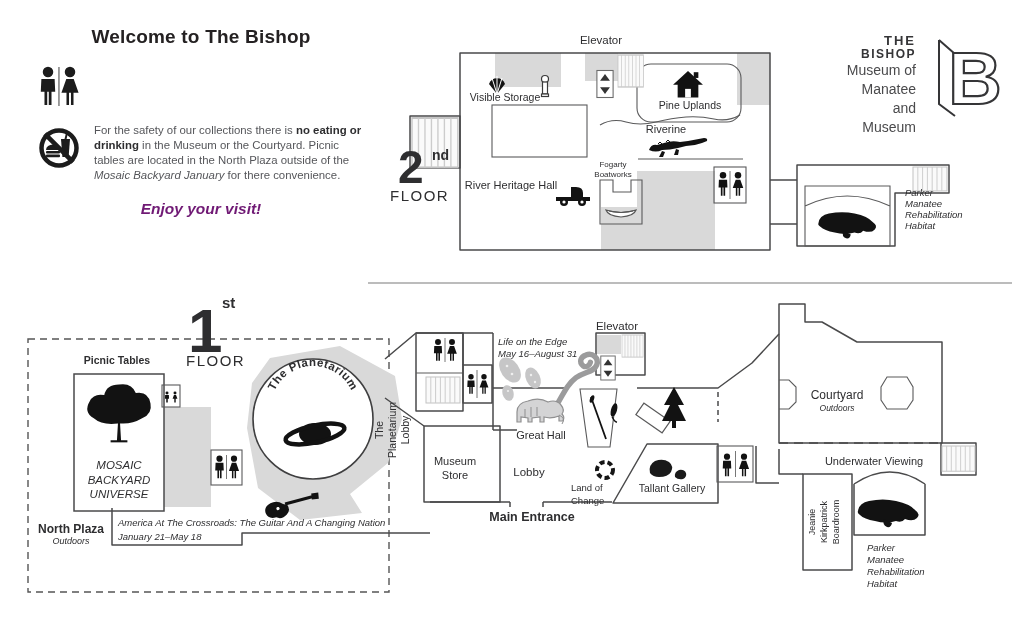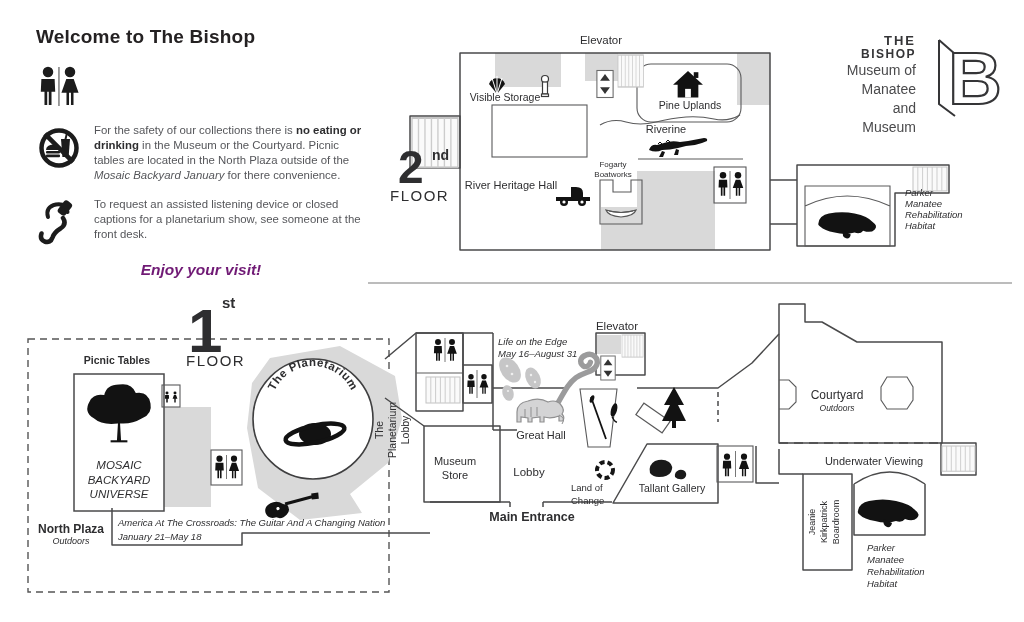--- a/index.html
+++ b/index.html
@@ -1,20 +1,20 @@
 <!DOCTYPE html>
 <html><head>
 <meta charset="utf-8">
 <style>
   html,body{margin:0;padding:0;background:#ffffff;}
   .canvas{position:relative;width:1024px;height:622px;background:#fff;overflow:hidden;
           font-family:"Liberation Sans",sans-serif;}
   
   .info{position:absolute;left:36px;top:26px;width:330px;color:#55565a;}
-  .info h1{margin:0 0 14px 0;font-size:19px;letter-spacing:.2px;color:#242122;}
+  .info h1{margin:0 0 14px 0;text-align:center;font-size:19px;letter-spacing:.2px;color:#242122;}
   .rule{display:flex;gap:12px;margin-bottom:13px;font-size:11.4px;line-height:1.33;}
   .rule .ric{flex:0 0 46px;display:flex;justify-content:center;align-items:flex-start;padding-top:2px;}
   .rule b{color:#2e2e30;}
   .rule i{font-style:italic;}
   .closing{text-align:center;font-style:italic;font-weight:bold;font-size:15.5px;color:#701a75;margin-top:16px;}
   
   .logo{position:absolute;left:838px;top:34px;display:flex;gap:9px;align-items:flex-start;}
   .logo-text{text-align:right;color:#353537;width:78px;}
   .logo-text .l1{font-weight:bold;font-size:13px;letter-spacing:2px;line-height:1.05;}
   .logo-text .l2{font-weight:bold;font-size:12px;letter-spacing:1.5px;line-height:1.15;}
@@ -83,32 +83,20 @@
             <rect x="6" y="-15" width="2" height="7" transform="rotate(14 7 -11)"></rect>
           </g>
           <rect x="-2.3" y="-20" width="4.6" height="40" fill="#1c1c1c" transform="rotate(-45)"></rect>
         </svg>
       </div>
       <div>
         <span>For the safety of our collections there is </span><b>no eating or drinking</b><span> in the Museum or the Courtyard. Picnic tables are located in the North Plaza outside of the </span><i>Mosaic Backyard January</i><span> for there convenience.</span>
       </div>
     </div>
 
-    <div class="rule">
-      <div class="ric">
-        <svg width="42" height="46" viewBox="-21 -23 42 46">
-          <g fill="#1c1c1c">
-            <rect x="1" y="-22" width="9.5" height="15" rx="3" transform="rotate(38 5 -14)"></rect>
-          </g>
-          <path d="M-11,-5 Q-14,-15 -3,-17.5 Q7,-19 8.5,-10" fill="none" stroke="#1c1c1c" stroke-width="4" stroke-linecap="round"></path>
-          <path d="M4,-4 Q8,2 1.5,6.5 Q-5,10.5 -6.5,15.5 Q-8.5,21.5 -14.5,19.5 Q-19.5,17.5 -17.5,11.5" fill="none" stroke="#1c1c1c" stroke-width="4.5" stroke-linecap="round"></path>
-        </svg>
-      </div>
-      <div>To request an assisted listening device or closed captions for a planetarium show, see someone at the front desk.</div>
-    </div>
 
     <div class="closing">Enjoy your visit!</div>
   </div>
 
   <div class="logo">
     <div class="logo-text">
       <div class="l1">THE</div>
       <div class="l2">BISHOP</div>
       <div class="sub">Museum of</div>
       <div class="sub">Manatee</div>

